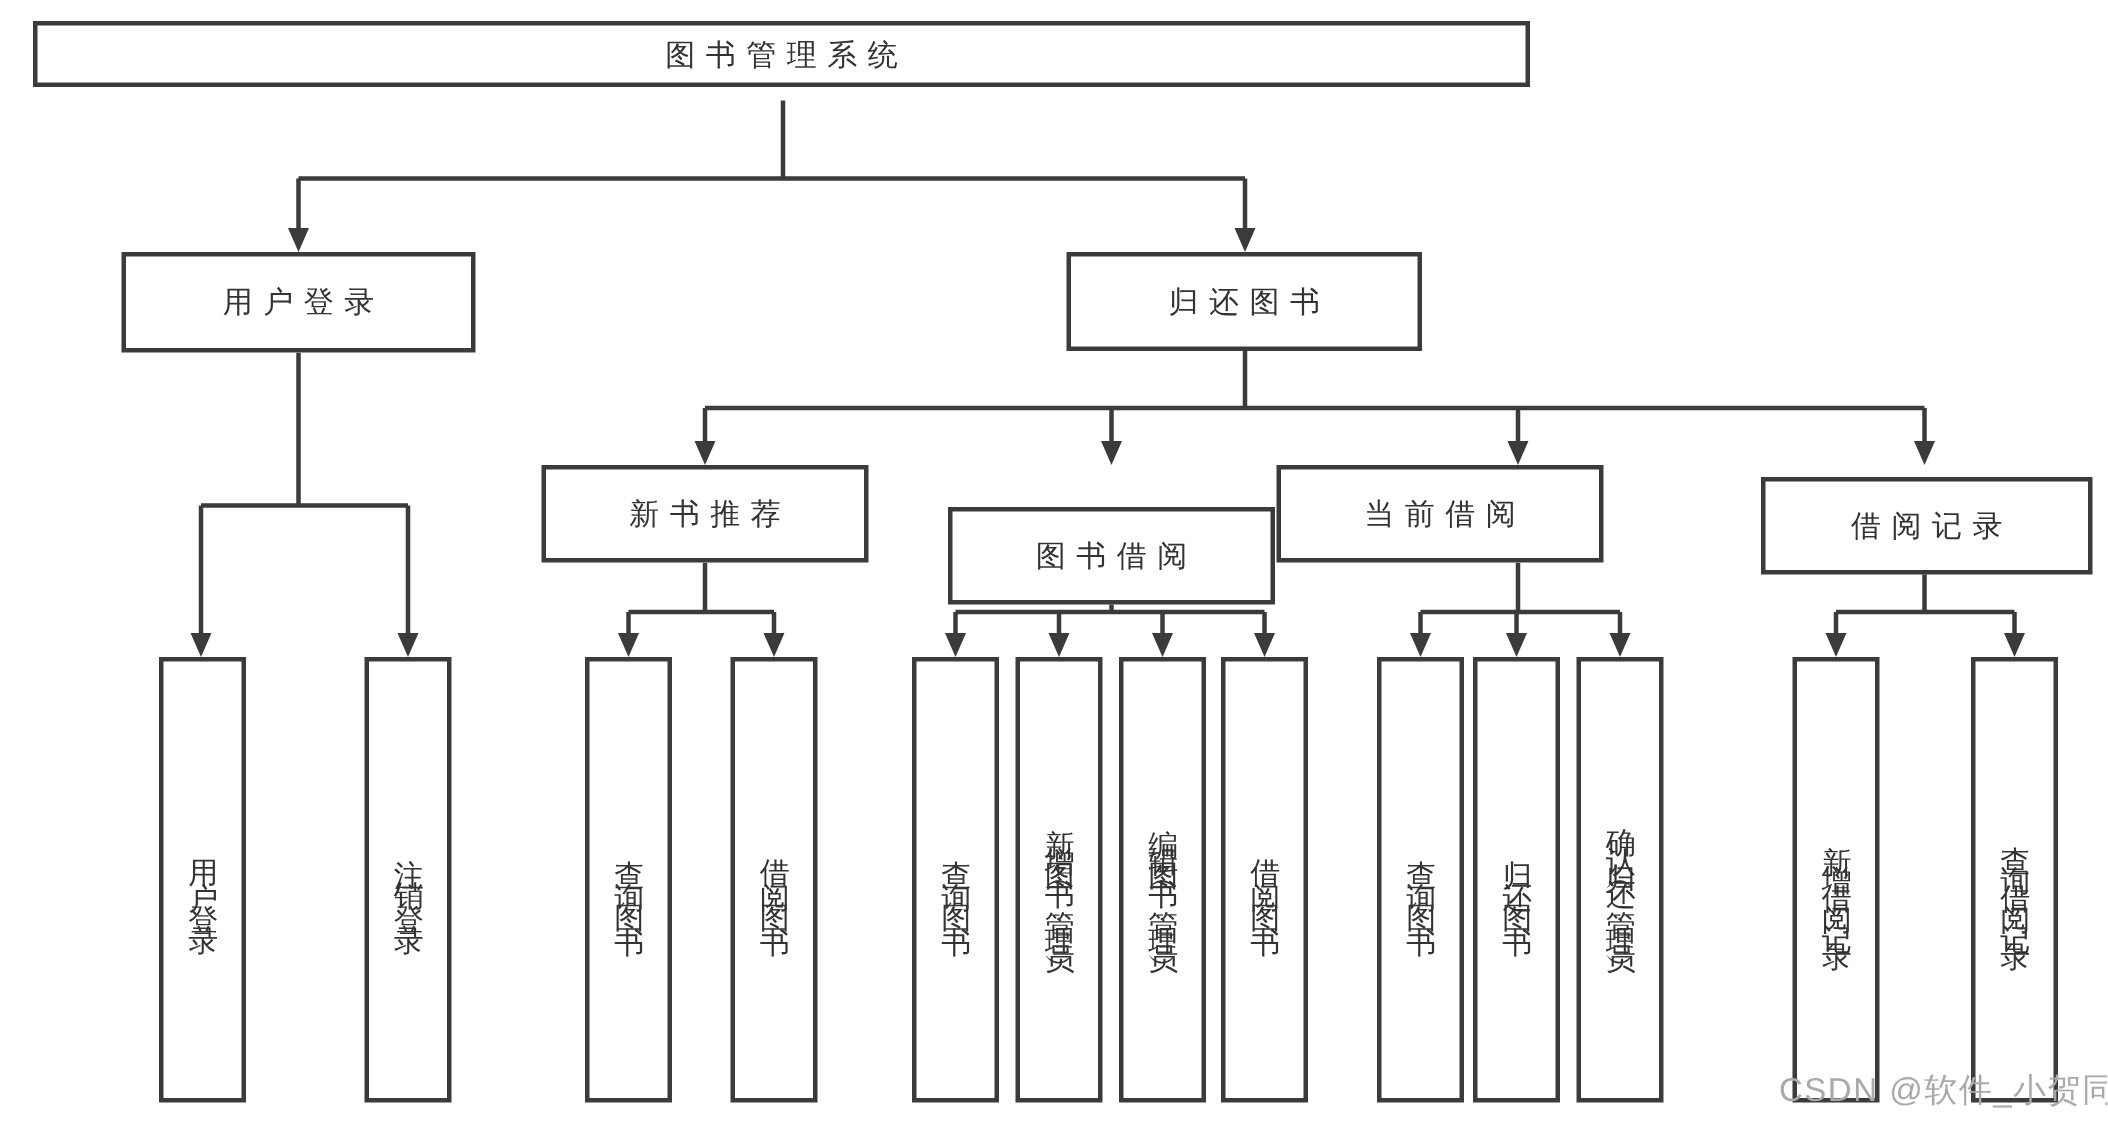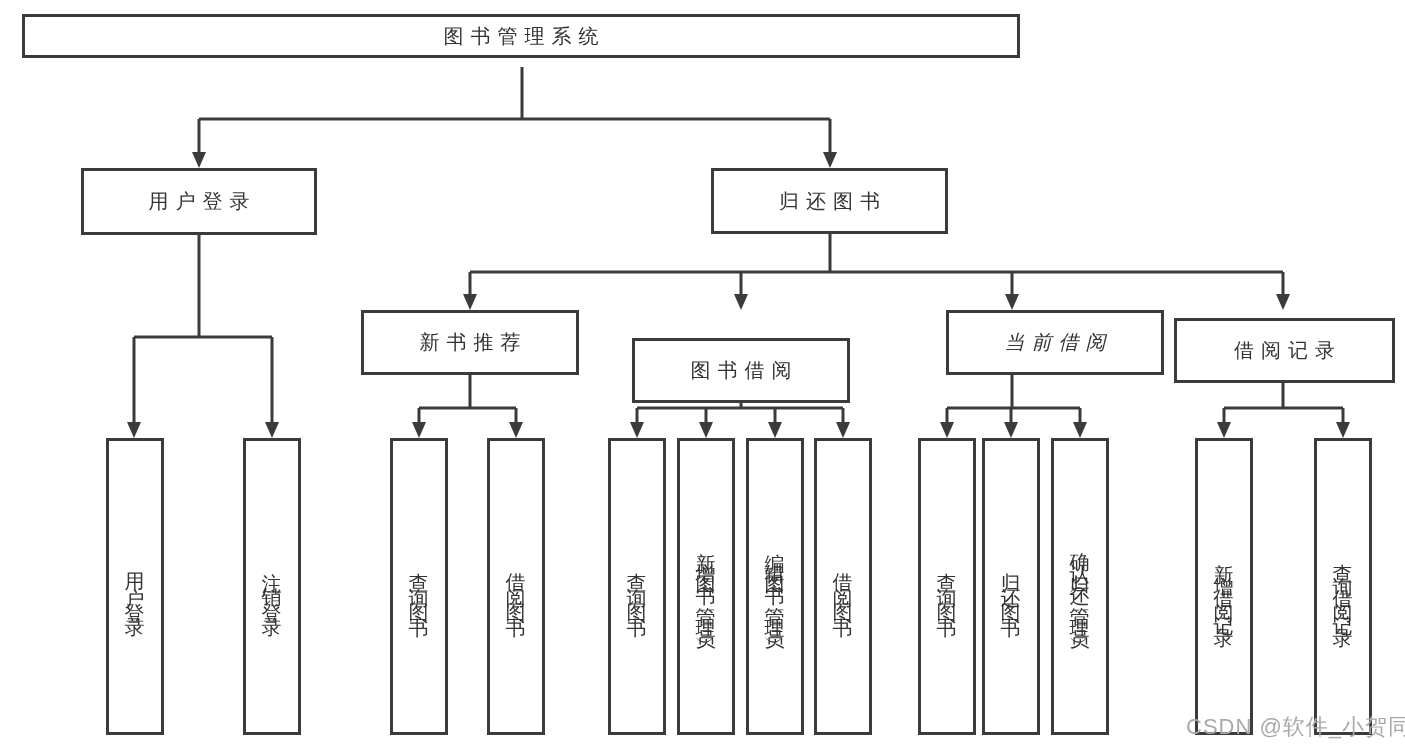--- a/index.html
+++ b/index.html
@@ -46,21 +46,21 @@
     white-space:nowrap;
     z-index:5;
     letter-spacing:1px;
   }
   
   .n-root{left:22px;top:14px;width:998px;height:44px;}
   .n-l2a{left:81px;top:168px;width:236px;height:67px;}
   .n-l2b{left:711px;top:168px;width:237px;height:66px;}
   .n-l3a{left:361px;top:310px;width:218px;height:65px;}
   .n-l3b{left:632px;top:310px;width:218px;height:65px;margin-top:28px;}
-  .n-l3c{left:946px;top:310px;width:218px;height:65px;font-style:italic;}
+  .n-l3c{left:851px;top:310px;width:218px;height:65px;}
   .n-l3d{left:1174px;top:318px;width:221px;height:65px;}
   .leaf{top:438px;width:58px;height:297px;}
   .lf1{left:106px;}  .lf2{left:243px;}
   .lf3{left:390px;}  .lf4{left:487px;}
   .lf5{left:608px;}  .lf6{left:677px;}  .lf7{left:746px;}  .lf8{left:814px;}
   .lf9{left:918px;}  .lf10{left:982px;} .lf11{left:1051px;}
   .lf12{left:1195px;}.lf13{left:1314px;}
 </style>
 </head>
 <body>

